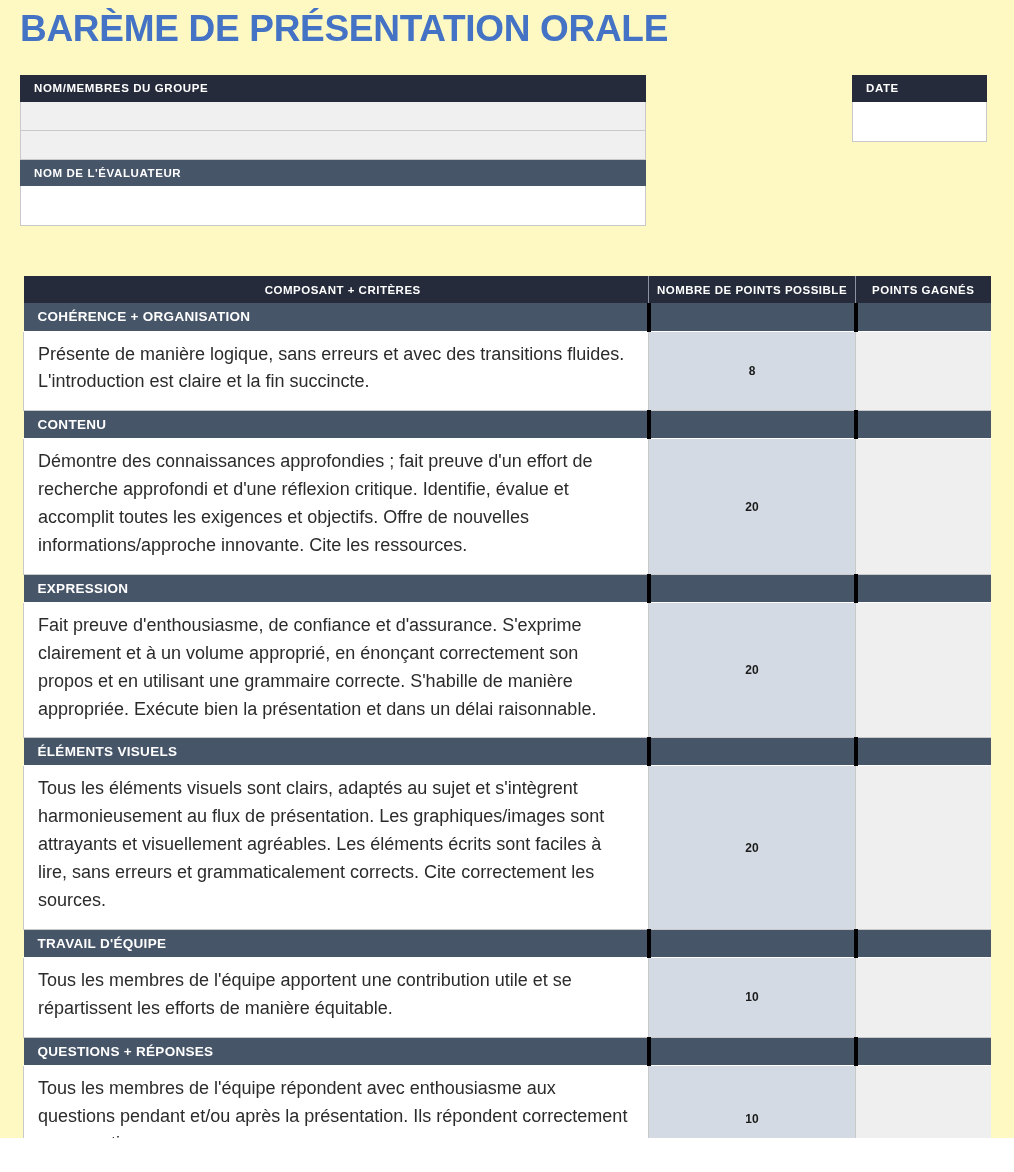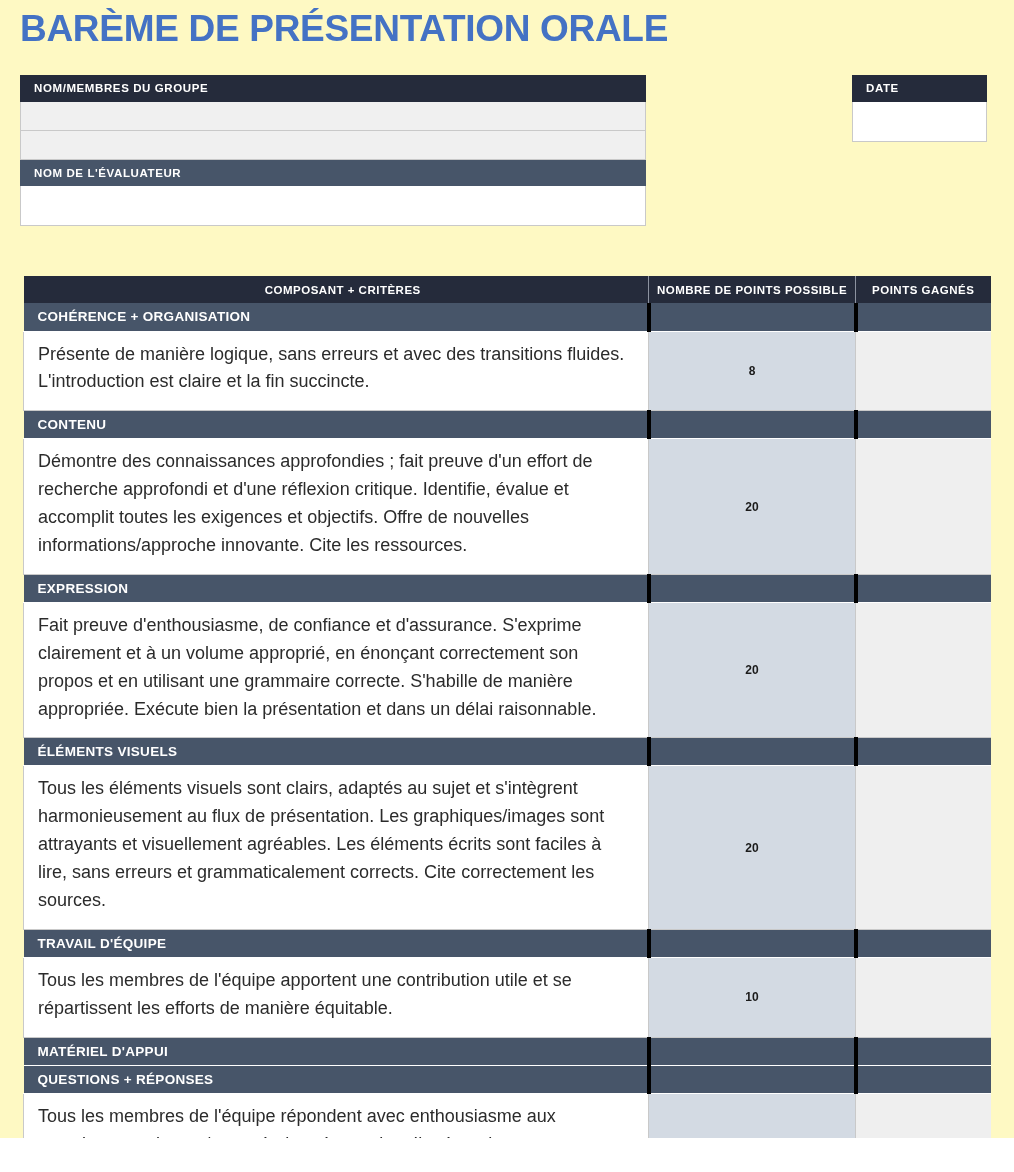--- a/index.html
+++ b/index.html
@@ -259,25 +259,20 @@
           <td class="s-title">TRAVAIL D'ÉQUIPE</td>
           <td></td>
           <td></td>
         </tr>
         <tr class="body-row">
           <td class="b-desc">Tous les membres de l'équipe apportent une contribution utile et se répartissent les efforts de manière équitable.</td>
           <td class="b-poss">10</td>
           <td class="b-earn"></td>
         </tr>
         <tr class="sec">
-          <td class="s-title">MATÉRIEL D'APPUI</td>
-          <td></td>
-          <td></td>
-        </tr>
-        <tr class="sec">
           <td class="s-title">QUESTIONS + RÉPONSES</td>
           <td></td>
           <td></td>
         </tr>
         <tr class="body-row">
           <td class="b-desc">Tous les membres de l'équipe répondent avec enthousiasme aux questions pendant et/ou après la présentation. Ils répondent correctement aux questions.</td>
           <td class="b-poss">10</td>
           <td class="b-earn"></td>
         </tr>
         <tr class="total">

